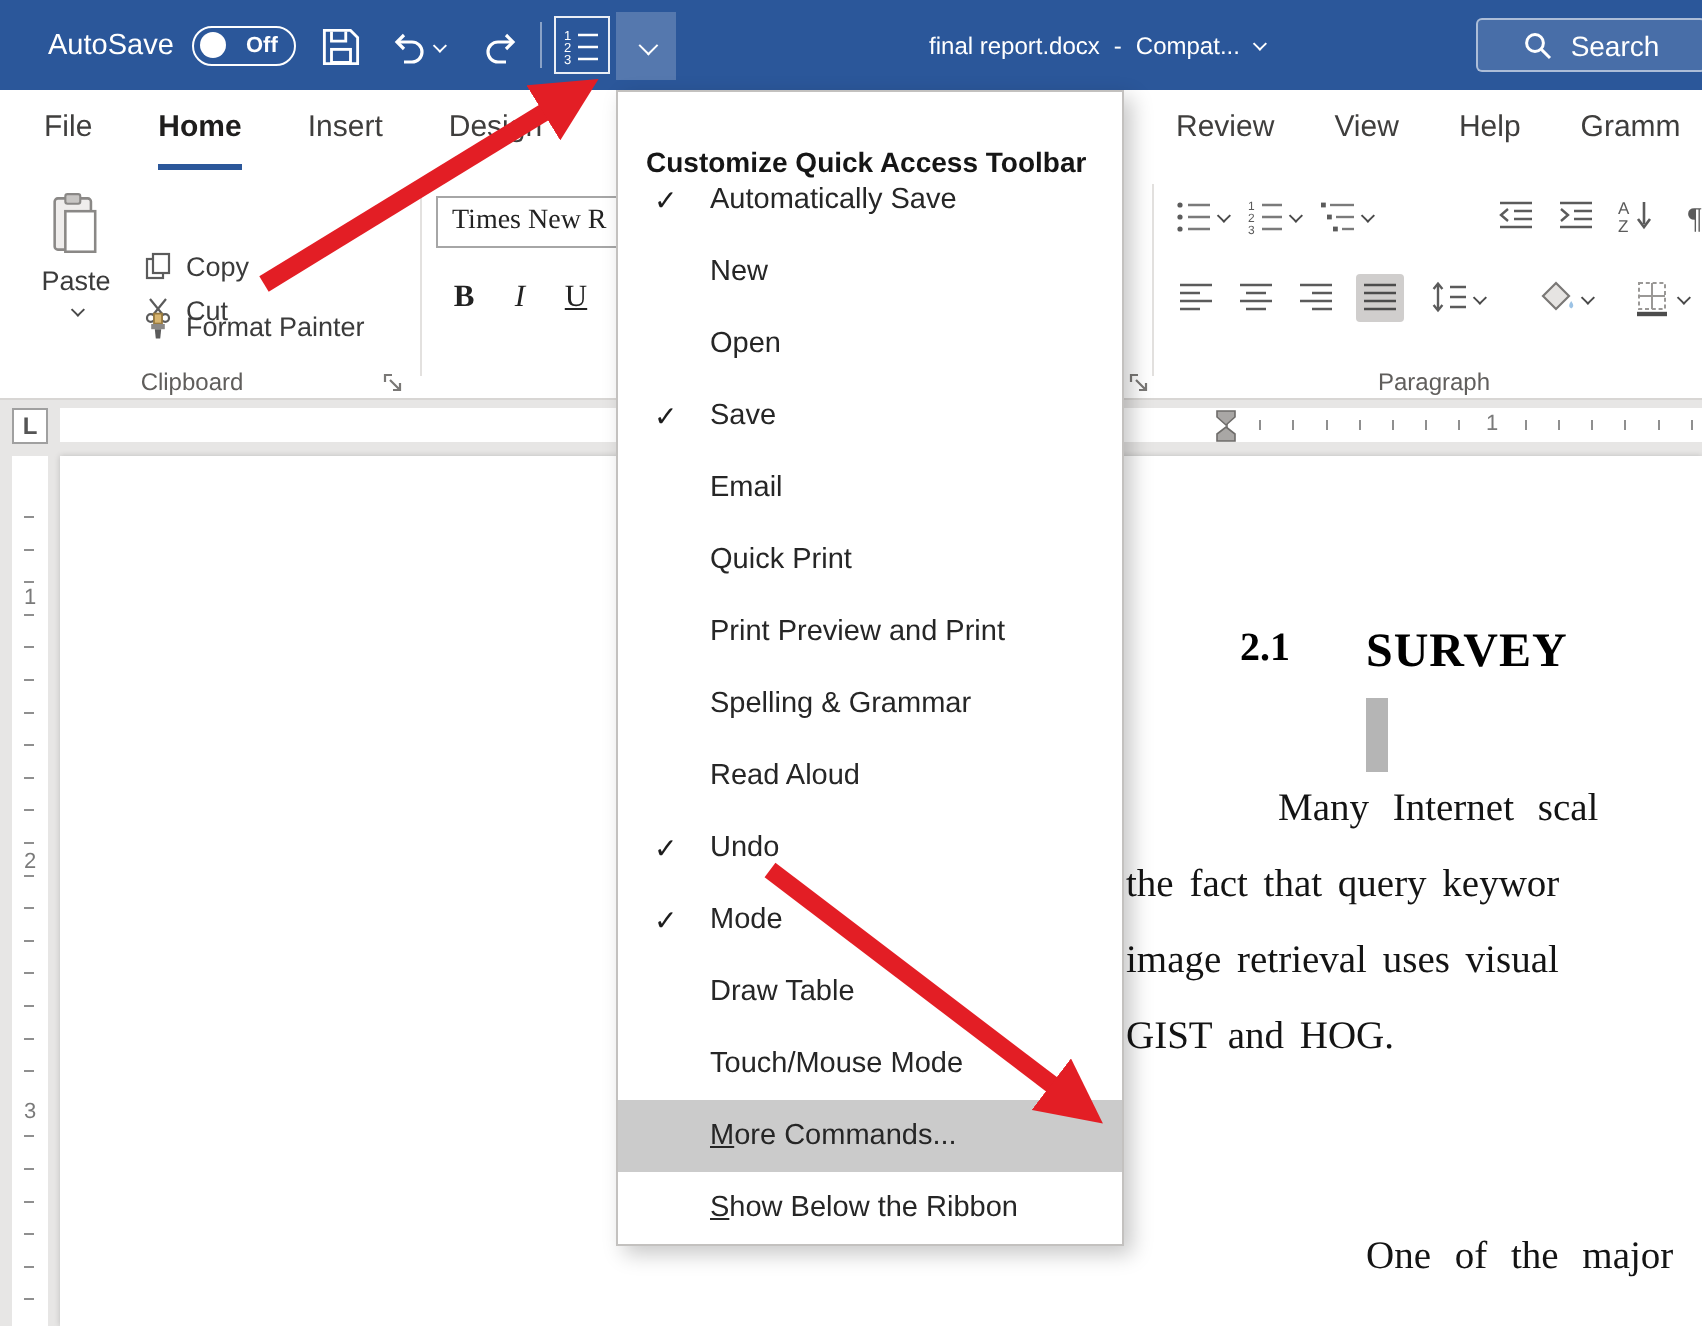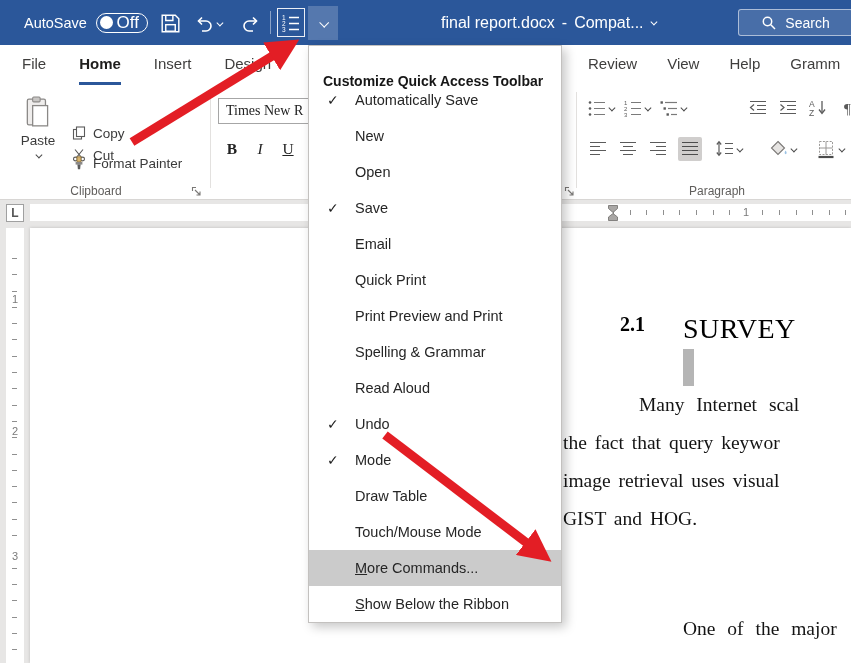--- a/index.html
+++ b/index.html
@@ -9,31 +9,31 @@
 
   
   .titlebar { position:absolute; left:0; top:0; width:851px; height:45px;
               background:var(--titlebar-blue,#2b579a); color:#fff; z-index:5; }
   .titlebar > * { position:absolute; }
   .autosave { left:24px; top:0; height:45px; display:flex; align-items:center; gap:9px; }
   .as-label { font-size:14.5px; }
   .toggle { position:relative; width:52px; height:20px; border:1.5px solid #fff; border-radius:11px;
             display:flex; align-items:center; justify-content:flex-end; padding-right:8px; cursor:pointer; }
   .knob { position:absolute; left:3px; top:2px; width:13px; height:13px; border-radius:50%; background:#fff; }
-  .state { font-size:17px; font-weight:normal; }
+  .state { font-size:11px; font-weight:bold; }
   .tb-btn { background:transparent; border:none; color:#fff; display:flex; align-items:center;
             justify-content:center; cursor:pointer; }
   .btn-save { left:158px; top:11px; width:24px; height:24px; }
   .btn-undo { left:192px; top:11px; width:32px; height:24px; gap:3px; }
   .btn-redo { left:238px; top:11px; width:26px; height:24px; }
   .tb-sep { left:270px; top:11px; width:1px; height:23px; background:rgba(255,255,255,.45); }
   .btn-numbering { left:277px; top:8px; width:28px; height:29px; border:1px solid rgba(255,255,255,.9); }
   .btn-qatdd { left:308px; top:6px; width:30px; height:34px; background:rgba(255,255,255,.20); }
   .title-center { left:408px; top:0; width:280px; height:45px; display:flex; align-items:center;
-                  justify-content:center; gap:7px; font-size:16px; white-space:nowrap; cursor:default; }
+                  justify-content:center; gap:7px; font-size:12px; white-space:nowrap; cursor:default; }
   .searchbox { left:738px; top:9px; width:115px; height:27px; border:1px solid rgba(255,255,255,.55);
                border-radius:3px; background:rgba(255,255,255,.14); display:flex; align-items:center;
                justify-content:center; gap:8px; font-size:14px; cursor:text; }
 
   .chev { display:inline-block; width:7px; height:7px; border-right:1.7px solid #4a4a4a;
           border-bottom:1.7px solid #4a4a4a; transform:rotate(45deg) translateY(-1px); }
   .chev.light { border-color:#fff; }
   .chev.tiny { width:4.5px; height:4.5px; border-width:1.3px; }
 
   
@@ -82,21 +82,21 @@
   .indent-markers { position:absolute; left:577px; top:1px; }
   .v-ruler { left:6px; top:28px; width:18px; height:435px; background:#fff; cursor:default; }
   .v-ruler::before { content:""; position:absolute; top:30px; bottom:0; left:6px; width:5px;
                      background:repeating-linear-gradient(180deg,#8f8f8f 0 1px,transparent 1px 16.3px); }
   .vr-num { position:absolute; left:0; width:18px; text-align:center; font-size:11px; color:#7a7a7a;
             background:#fff; }
   .page { left:30px; top:28px; width:821px; height:435px; background:#fff;
           box-shadow:0 0 3px rgba(0,0,0,.18); cursor:text; }
   .page > * { position:absolute; }
   .h-num { left:590px; top:85px; font-family:"Liberation Serif",serif; font-weight:bold; font-size:20px; }
-  .h-title { left:653px; top:85px; font-family:"Liberation Serif",serif; font-weight:normal; font-size:28px; letter-spacing:.5px; }
+  .h-title { left:653px; top:85px; font-family:"Liberation Serif",serif; font-weight:bold; font-size:24px; letter-spacing:.5px; }
   .cursor-block { left:653px; top:121px; width:11px; height:37px; background:#b5b5b5; }
   .paragraph { left:533px; top:158px; width:288px; overflow:hidden; }
   .doc-line { font-family:"Liberation Serif","DejaVu Serif",serif; font-size:19.5px; line-height:38px;
               color:#141414; white-space:nowrap; word-spacing:3px; }
   .doc-line.indent { padding-left:76px; word-spacing:7px; }
   .doc-line.strike { text-decoration:line-through; color:var(--strike-text-color,#31497c); }
   .doc-line.one { left:653px; top:382px; word-spacing:7px; }
 
   
   .qat-menu { position:absolute; left:308px; top:45px; width:254px; background:#fff;

